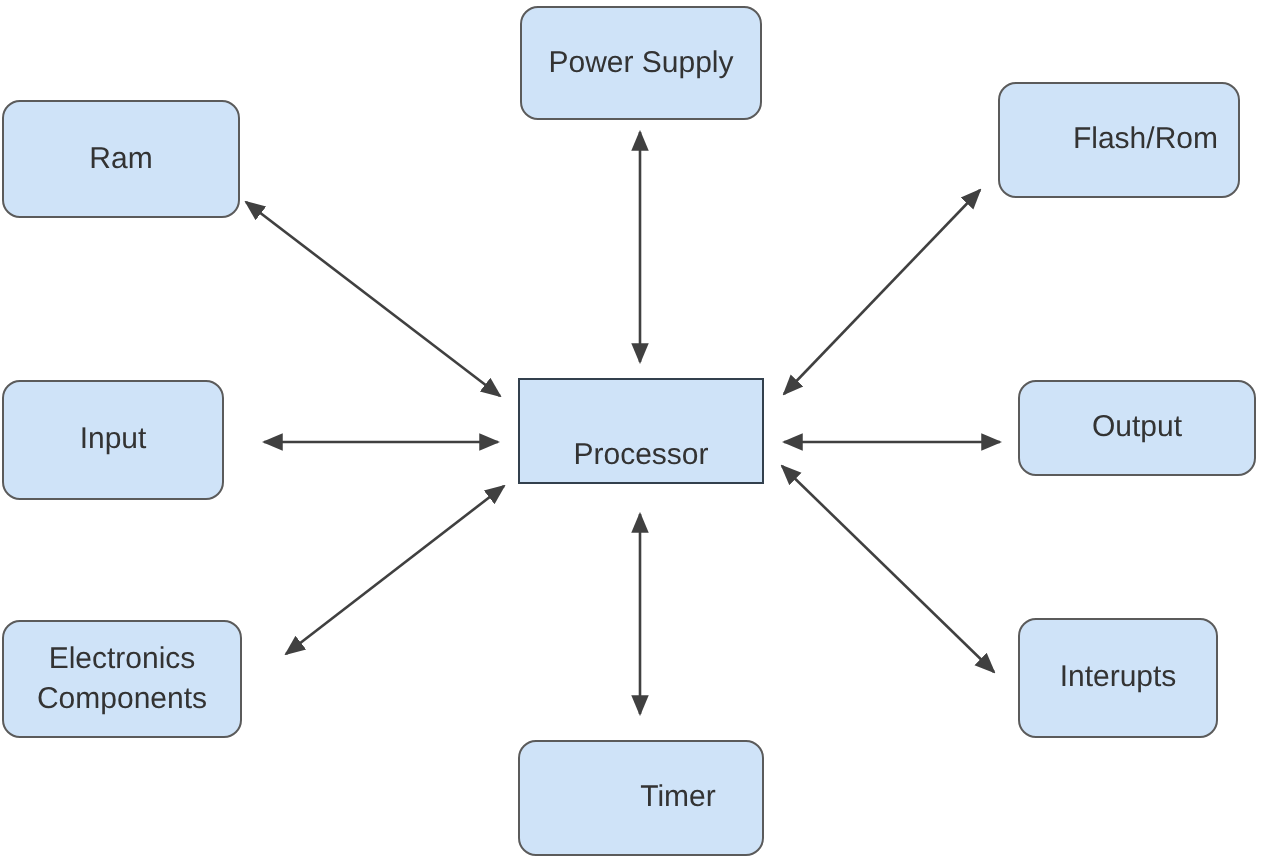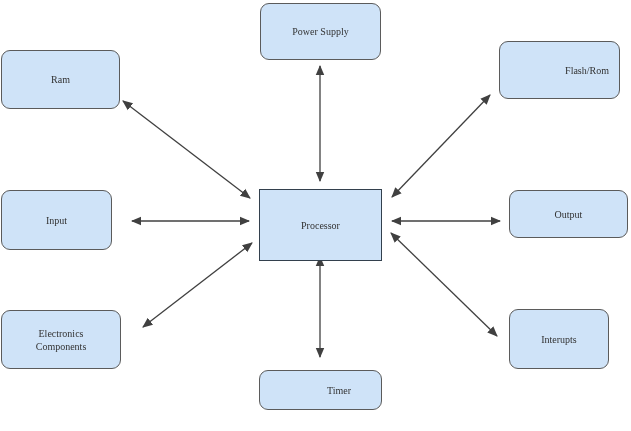--- a/index.html
+++ b/index.html
@@ -31,38 +31,37 @@
     position: absolute;
     box-sizing: border-box;
     background: #cfe3f8;
     border: 1px solid #5b5b5b;
     border-radius: 9px;
     display: flex;
     align-items: center;
     justify-content: center;
     text-align: center;
     color: #333333;
-    font-size: 10px;
+    font-size: 15px;
     line-height: 1.3;
     padding: 4px 10px;
-    font-family: Liberation Serif, serif;
   }
   .node.sharp {
     border-radius: 0;
     border: 1.4px solid #33404d;
   }
   
   #node-ram         { left: 1px;   top: 50px;  width: 119px; height: 59px; }
   #node-power       { left: 260px; top: 3px;   width: 121px; height: 57px; }
   #node-flash       { left: 499px; top: 41px;  width: 121px; height: 58px; justify-content: flex-end; }
   #node-input       { left: 1px;   top: 190px; width: 111px; height: 60px; }
-  #node-processor   { left: 259px; top: 189px; width: 123px; height: 72px; }
+  #node-processor   { left: 259px; top: 189px; width: 123px; height: 53px; align-items: flex-end; }
   #node-output      { left: 509px; top: 190px; width: 119px; height: 48px; }
   #node-electronics { left: 1px;   top: 310px; width: 120px; height: 59px; }
-  #node-timer       { left: 259px; top: 370px; width: 123px; height: 40px; padding-left: 47px; }
+  #node-timer       { left: 259px; top: 370px; width: 123px; height: 58px; padding-left: 47px; }
   #node-interupts   { left: 509px; top: 309px; width: 100px; height: 60px; }
 </style>
 </head>
 <body>
 
 <div id="canvas">
 
   <svg id="edges" viewBox="0 0 631 431" xmlns="http://www.w3.org/2000/svg">
     <defs>
       <marker id="arrow" viewBox="0 0 10 10" refX="9" refY="5" markerWidth="8" markerHeight="8" orient="auto-start-reverse">

